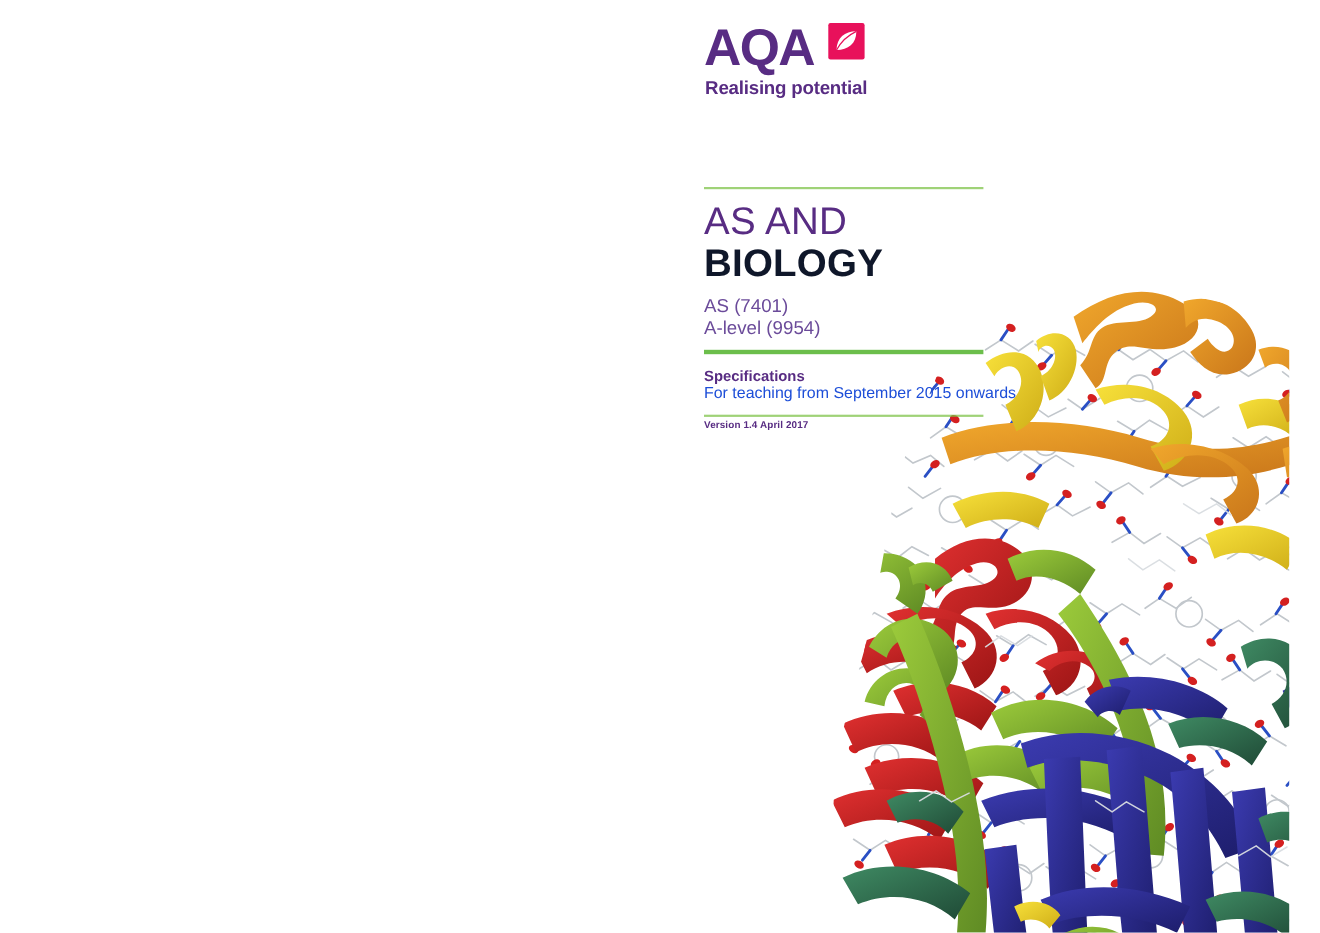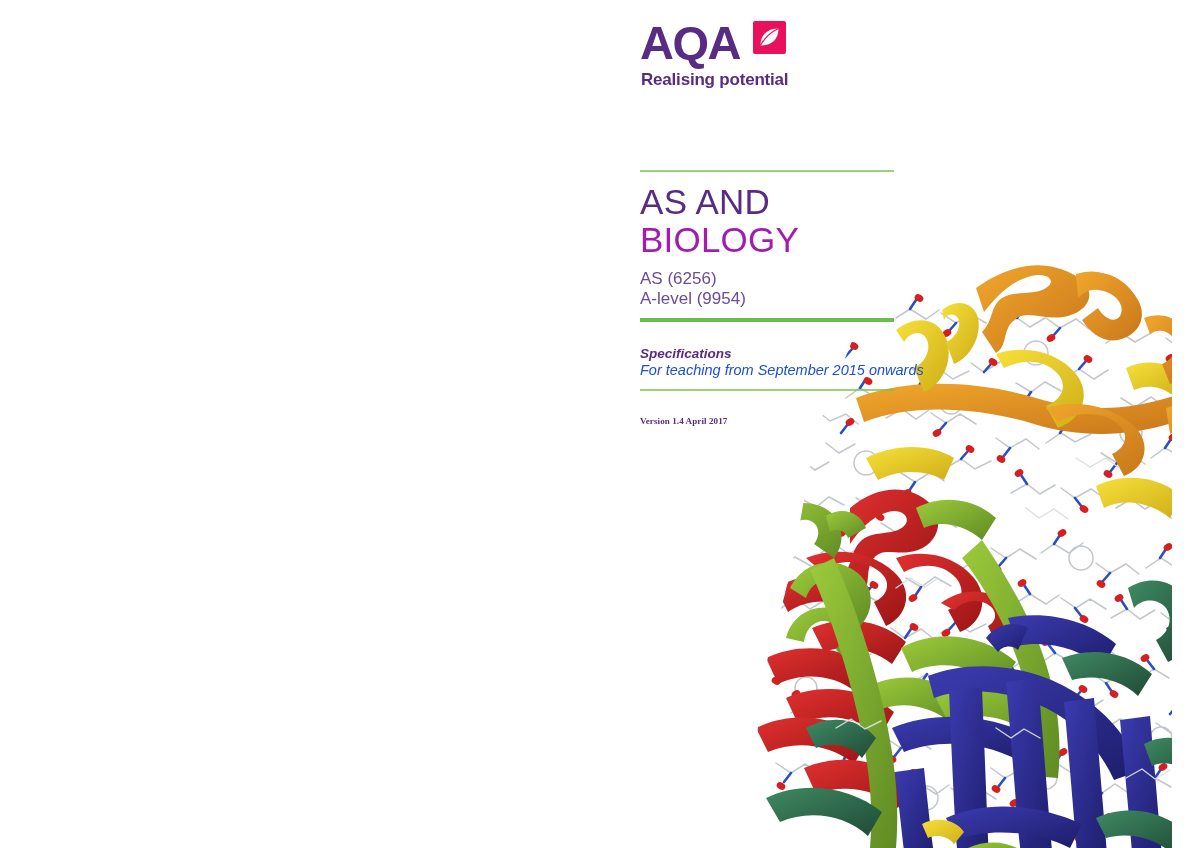--- a/index.html
+++ b/index.html
@@ -98,53 +98,52 @@
     font-size: 35px;
     line-height: 37px;
     font-weight: 300;
     letter-spacing: 0.3px;
     color: #582c83;
     white-space: nowrap;
   }
   #title-subject {
     font-size: 35px;
     line-height: 40px;
-    font-weight: normal;
+    font-weight: bold;
     letter-spacing: 0.2px;
-    color: #a21caf;
+    color: #0f172a;
     white-space: nowrap;
   }
   .code-line {
     font-size: 17px;
     line-height: 20px;
     font-weight: 300;
     color: #6b4b9a;
     white-space: nowrap;
   }
   #codes-group { padding-top: 3px; padding-bottom: 9px; }
 
   #specs-group {
-    padding: 23px 0 9px 0;
-    font-style: italic;
+    padding: 11px 0 9px 0;
   }
   #specs-heading {
     font-size: 13.5px;
     line-height: 17px;
     font-weight: bold;
     color: #582c83;
   }
   .specs-line {
     font-size: 14.5px;
     line-height: 17.5px;
     font-weight: 300;
     color: #1d4ed8;
     white-space: nowrap;
   }
 
-  #version-group { padding-top: 24px; font-family: Liberation Serif, serif; }
+  #version-group { padding-top: 1px; }
   #version-text {
     font-size: 9px;
     line-height: 12px;
     font-weight: bold;
     letter-spacing: 0.1px;
     color: #582c83;
   }
 </style>
 </head>
 <body>
@@ -465,21 +464,21 @@
   <div id="cover-block">
 
     <div class="rule-thin"></div>
 
     <div id="title-group">
       <div class="title-line">AS AND</div>
       <div id="title-subject">BIOLOGY</div>
     </div>
 
     <div id="codes-group">
-      <div class="code-line">AS (6256)</div>
+      <div class="code-line">AS (7401)</div>
       <div class="code-line">A-level (9954)</div>
     </div>
 
     <div class="rule-thick"></div>
 
     <div id="specs-group">
       <div id="specs-heading">Specifications</div>
       <div class="specs-line">For teaching from September 2015 onwards</div>
     </div>
 

